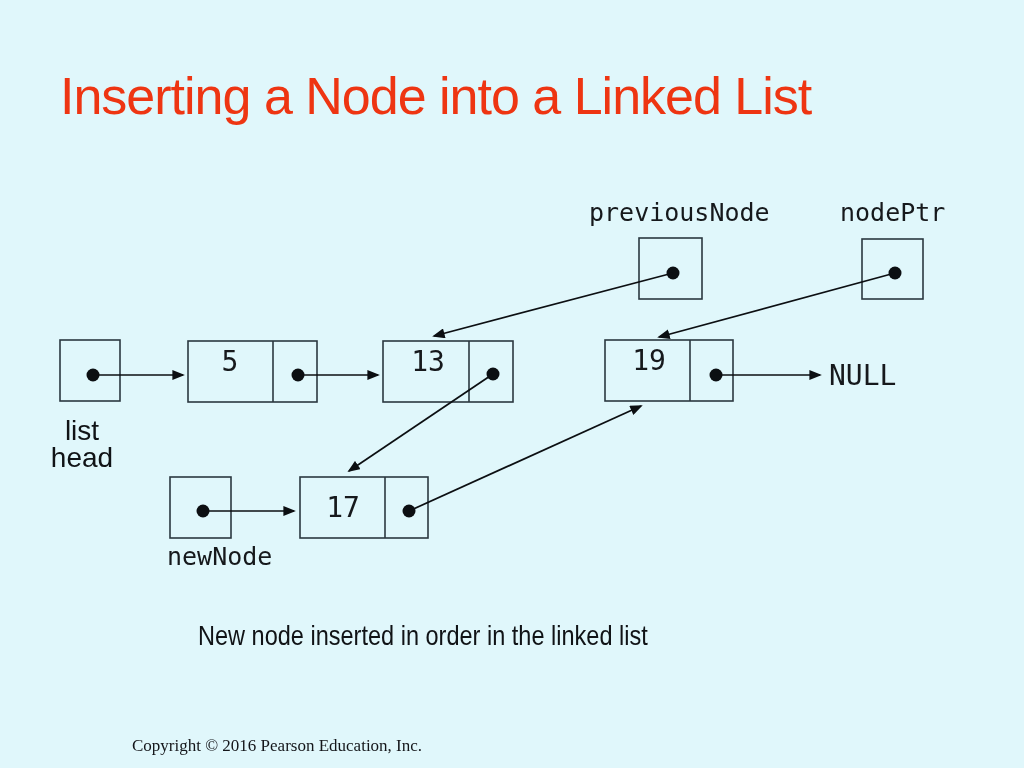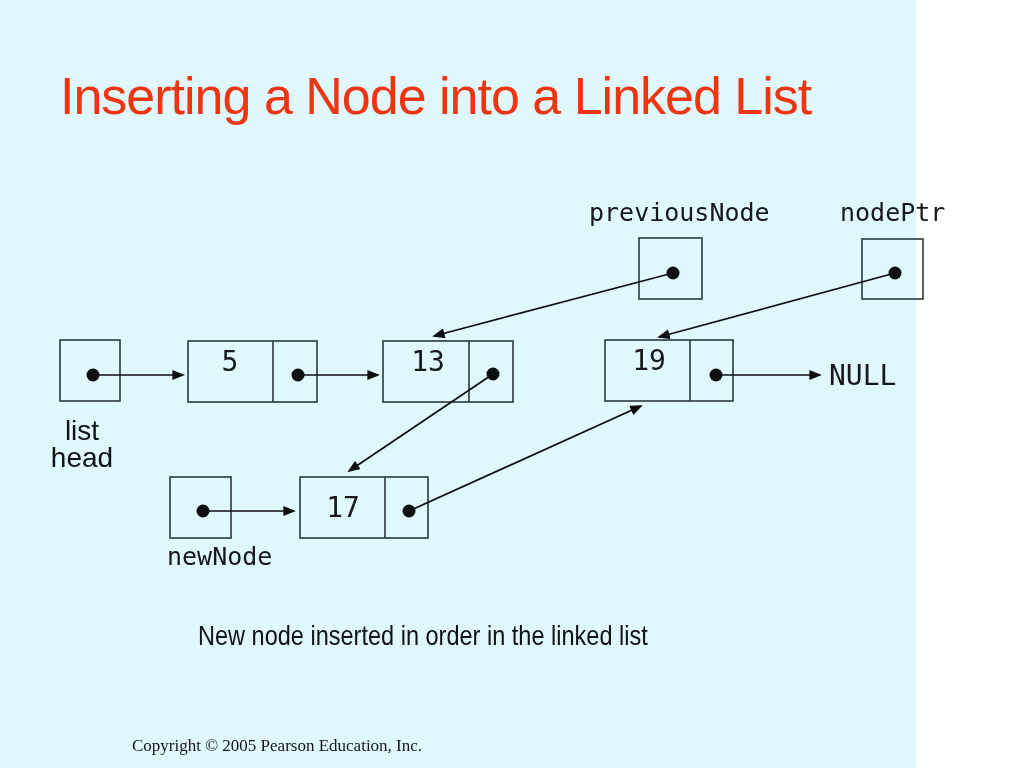--- a/index.html
+++ b/index.html
@@ -1,19 +1,19 @@
 <!DOCTYPE html>
 <html><head>
 <meta charset="utf-8">
 <style>
   html, body { margin: 0; padding: 0; }
   body { width: 1024px; height: 768px; overflow: hidden; }
   .slide {
     position: relative;
-    width: 916px;
+    width: 1024px;
     height: 768px;
     background: #e0f7fb;
     font-family: "Liberation Sans", sans-serif;
   }
   .title {
     position: absolute;
     left: 60px;
     top: 70px;
     font-size: 52px;
     line-height: 1;
@@ -128,15 +128,15 @@
     <text class="mono-value" x="428" y="371">13</text>
     <text class="mono-value" x="649" y="370">19</text>
     <text class="mono-value" x="343" y="517">17</text>
 
     <text class="sans-label" x="82" y="440">list</text>
     <text class="sans-label" x="82" y="467">head</text>
   </svg>
 
   <div class="caption">New node inserted in order in the linked list</div>
 
-  <div class="copyright">Copyright © 2005 Pearson Education, Inc.</div>
+  <div class="copyright">Copyright © 2016 Pearson Education, Inc.</div>
 
 </div>
 
 </body></html>

